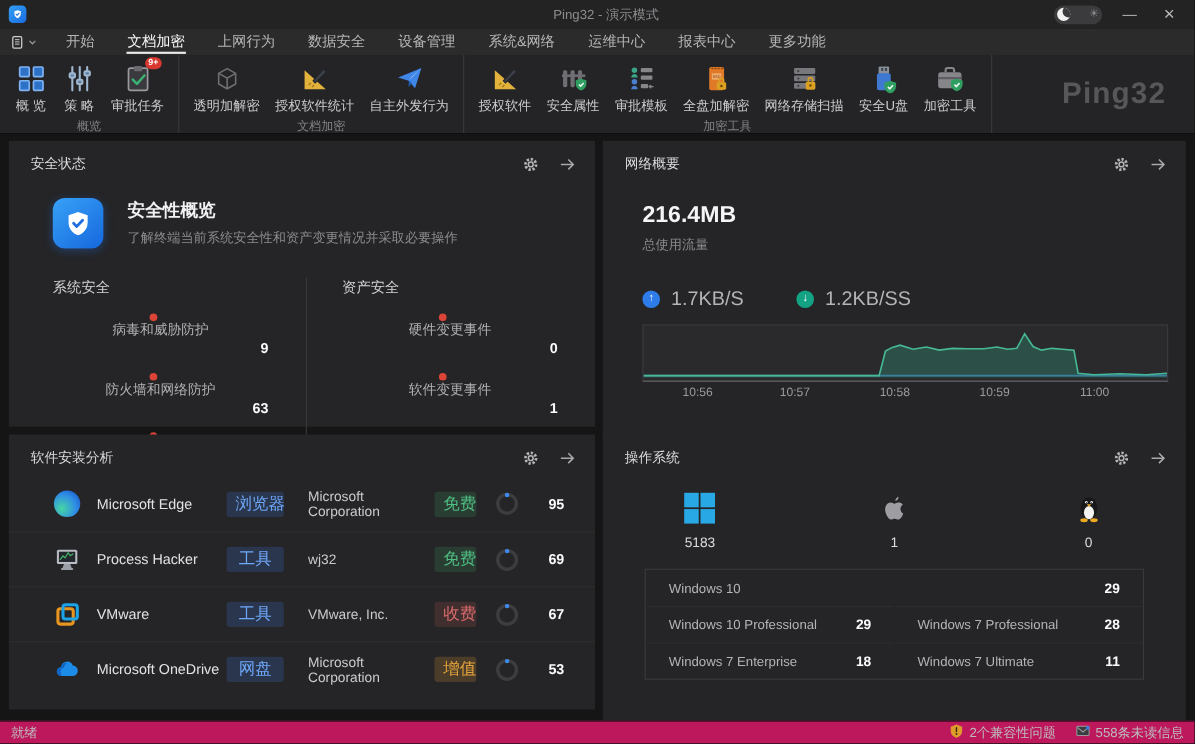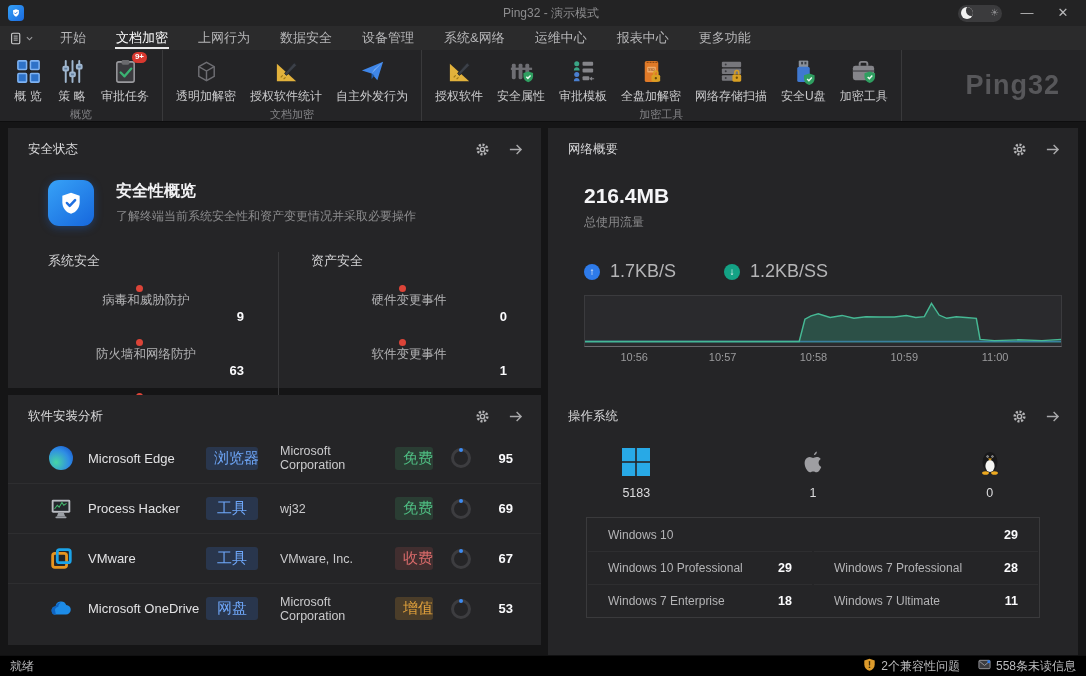--- a/index.html
+++ b/index.html
@@ -121,21 +121,21 @@
   .os-glyph svg { width:30px; height:30px; }
   .os-count { margin-top:9px; font-size:12.5px; color:#dcdcde; }
   .os-table { margin:17px 38px 0 38px; border:1px solid #3a3a3c; }
   .os-tr { display:flex; height:33px; }
   .os-tr + .os-tr .os-td { border-top:1px solid #2e2e30; }
   .os-td { flex:1; display:flex; align-items:center; padding:0 20px; margin:0 1px; }
   .os-td .n { font-size:12px; color:#b4b4b6; }
   .os-td .v { margin-left:auto; font-size:12.5px; font-weight:bold; color:#fbfbfd; }
 
   
-  .statusbar { position:absolute; left:0; right:0; bottom:0; height:21px; background:#000000;
+  .statusbar { position:absolute; left:0; right:0; bottom:0; height:21px; background:#be185d;
     border-top:1px solid #101011; display:flex; align-items:center; font-size:12px; color:#bcbcbe; }
   .status-left { padding-left:10px; }
   .status-right { margin-left:auto; display:flex; align-items:center; gap:18px; padding-right:10px; }
   .status-item { display:flex; align-items:flex-start; gap:5px; }
   .status-item svg { width:13px; height:13px; }
 </style>
 </head>
 <body>
 
 <div class="window">

